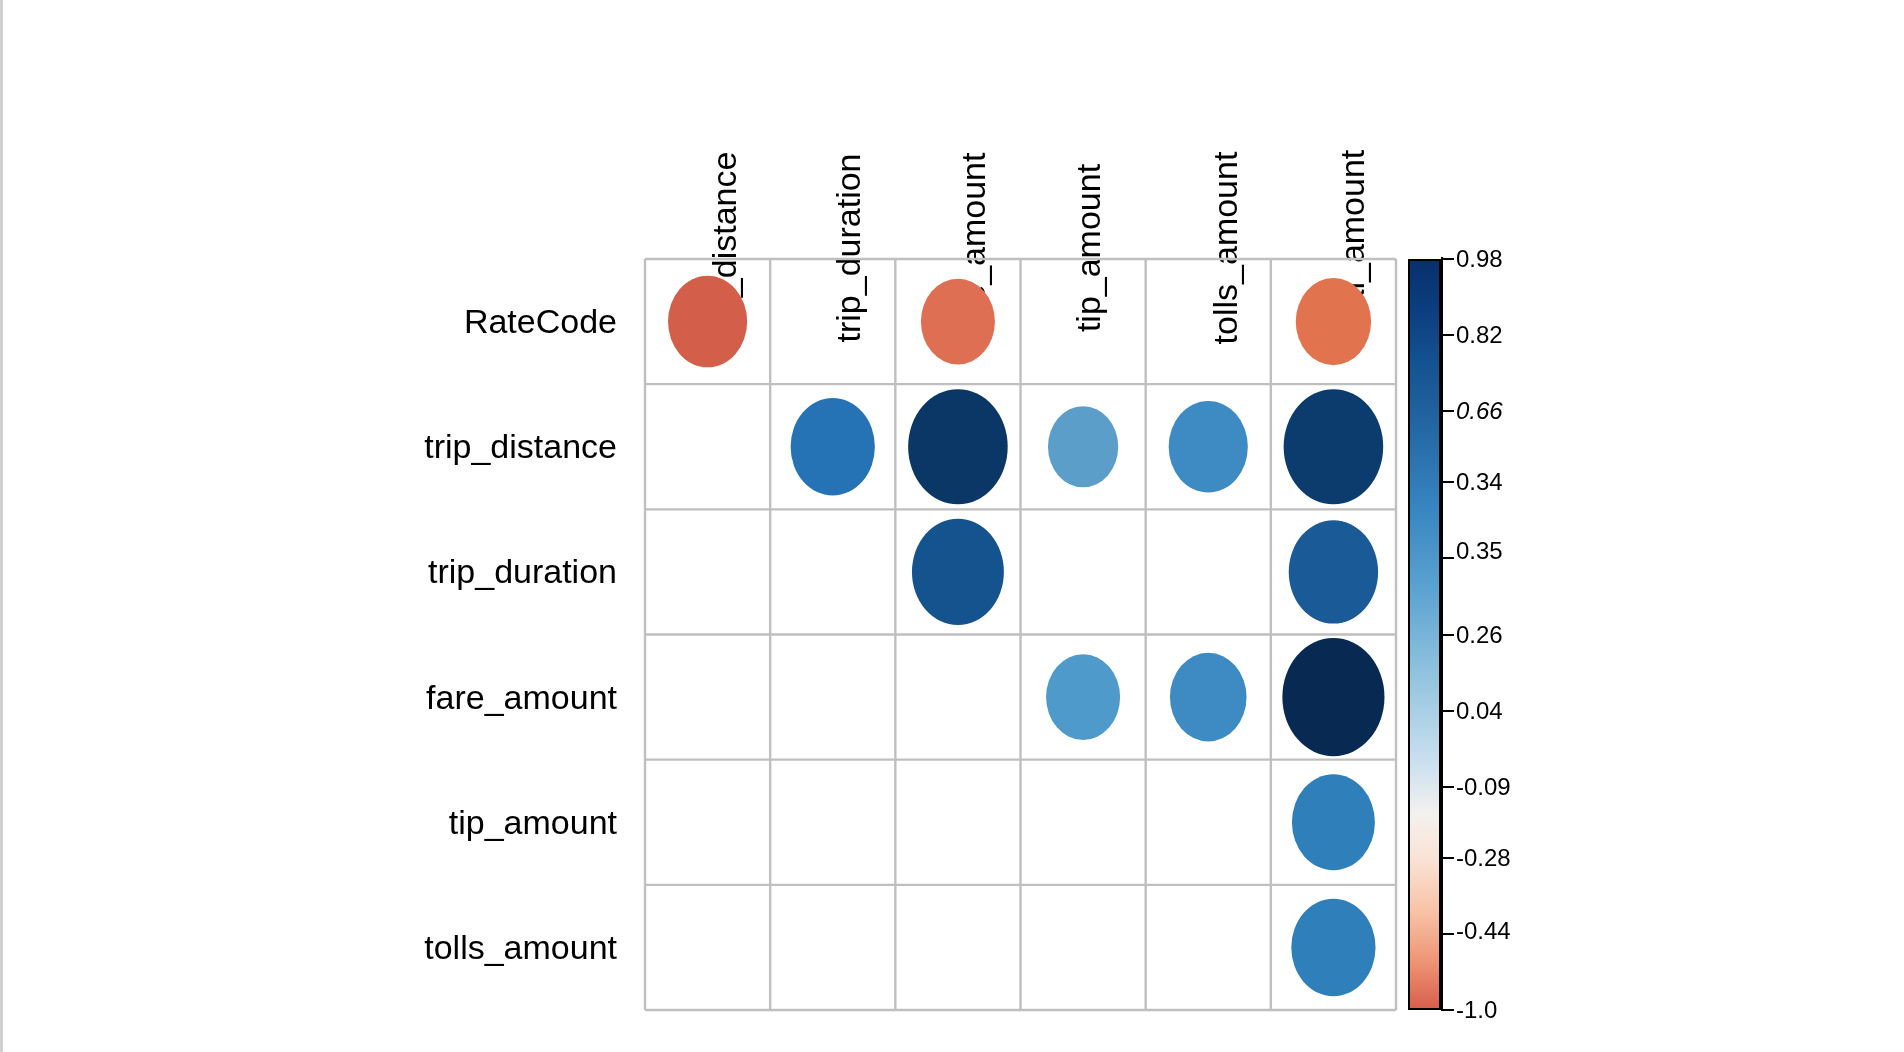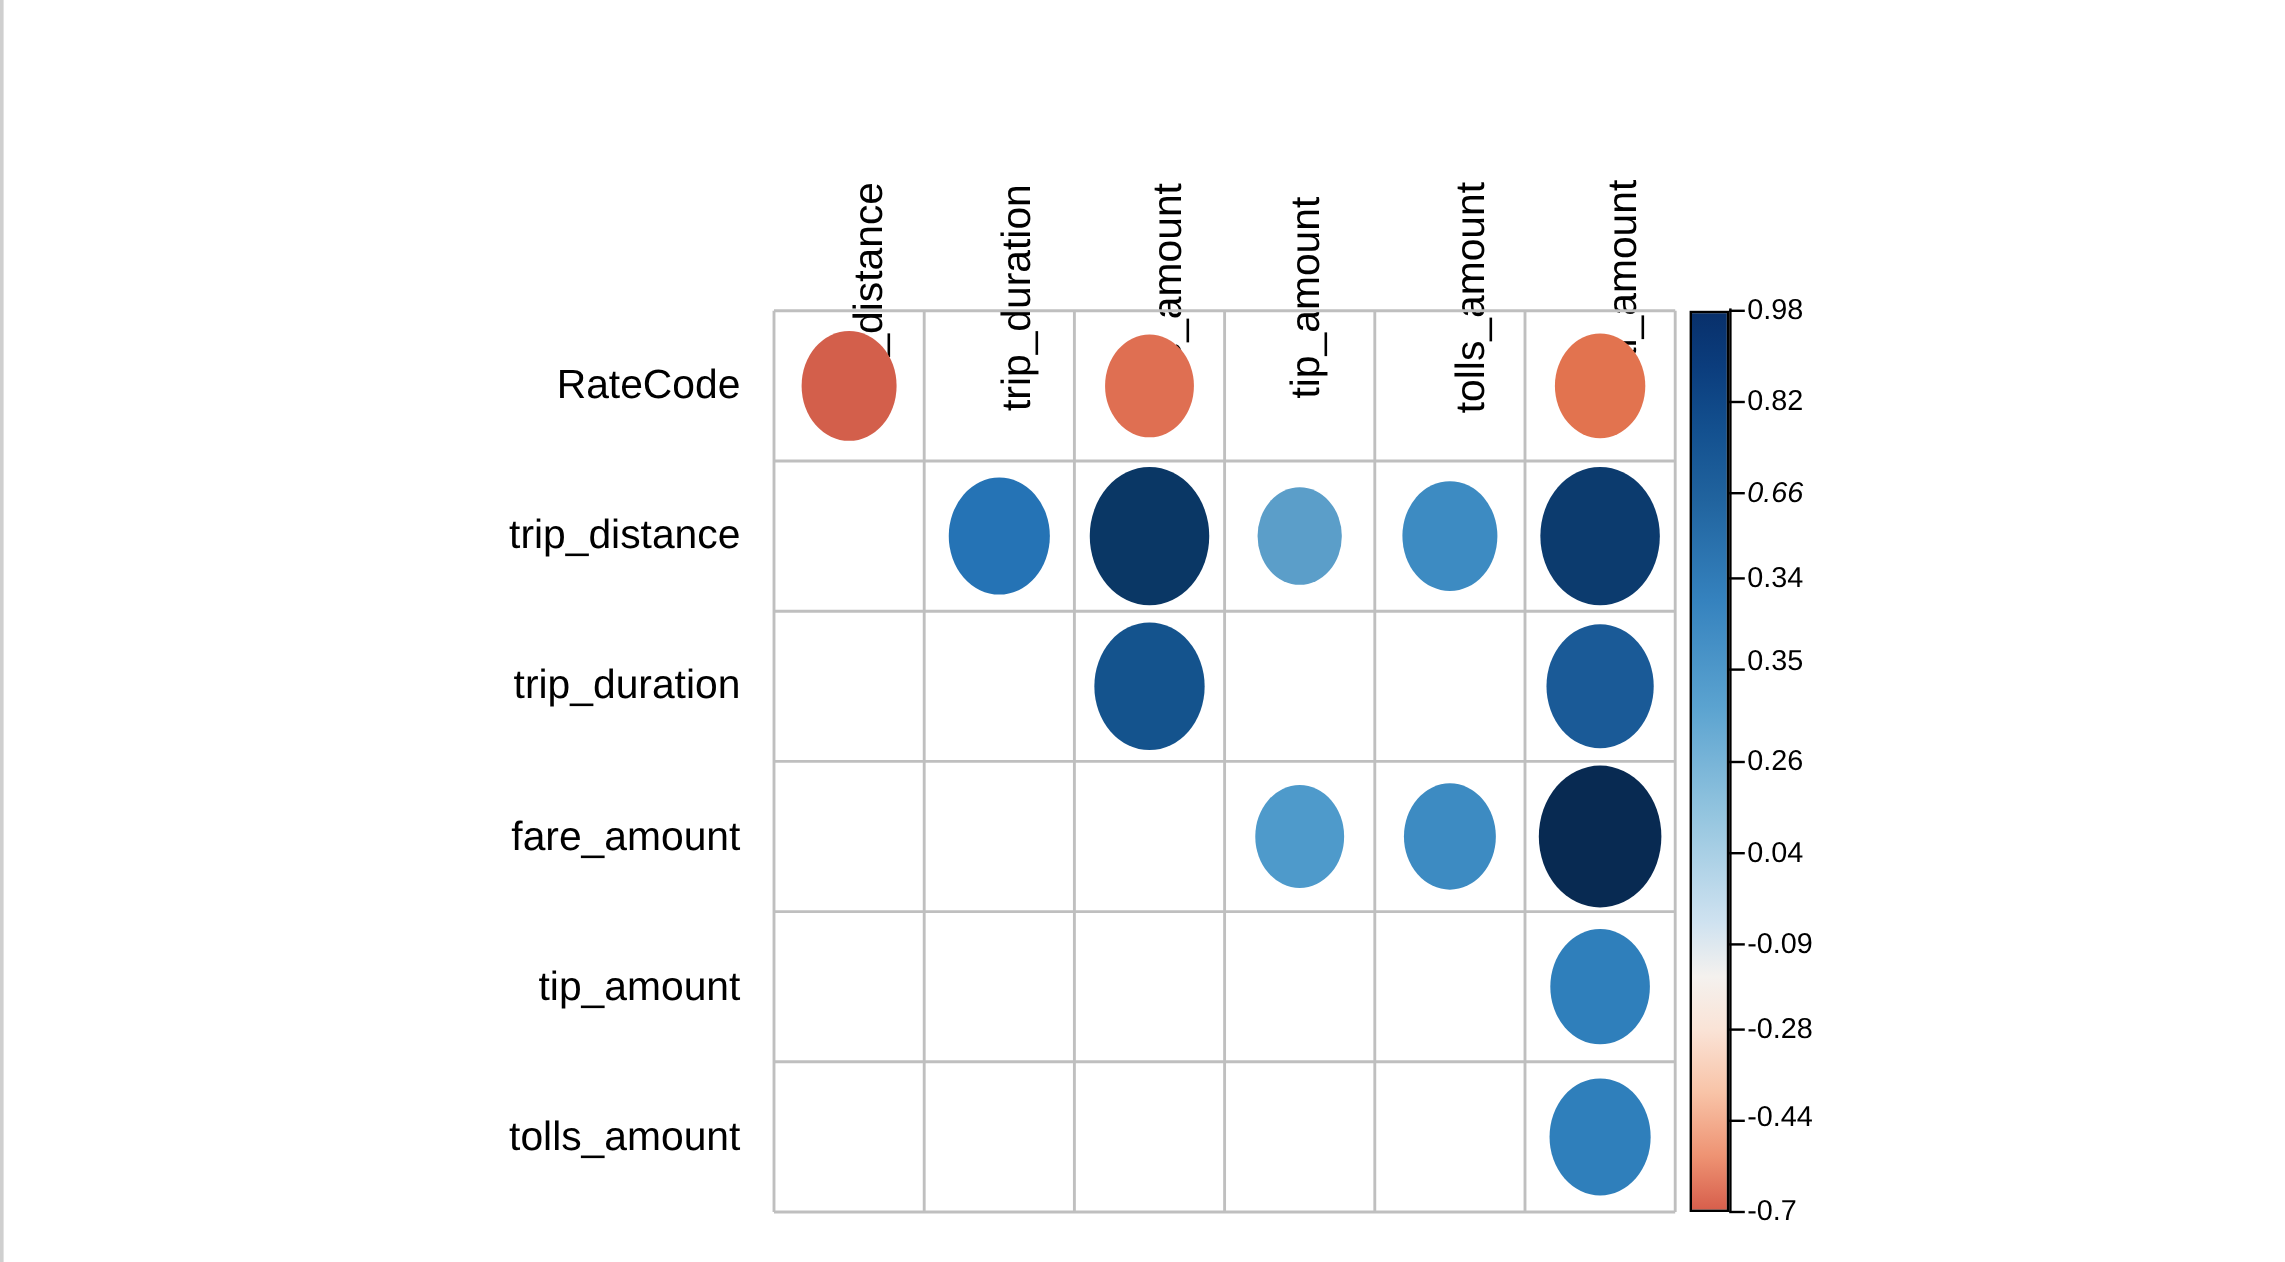--- a/index.html
+++ b/index.html
@@ -224,17 +224,17 @@
         <div class="cb-label" style="top: 375.5px;">0.26</div>
         <div class="cb-tick" style="top: 450.551px;"></div>
         <div class="cb-label" style="top: 451.551px;">0.04</div>
         <div class="cb-tick" style="top: 526.601px;"></div>
         <div class="cb-label" style="top: 527.601px;">-0.09</div>
         <div class="cb-tick" style="top: 597.899px;"></div>
         <div class="cb-label" style="top: 598.899px;">-0.28</div>
         <div class="cb-tick" style="top: 673.949px;"></div>
         <div class="cb-label" style="top: 672px;">-0.44</div>
         <div class="cb-tick" style="top: 750px;"></div>
-        <div class="cb-label" style="top: 751px;">-0.7</div>
+        <div class="cb-label" style="top: 751px;">-1.0</div>
       </div>
   </div>
 
 </div>
 
 </body></html>

